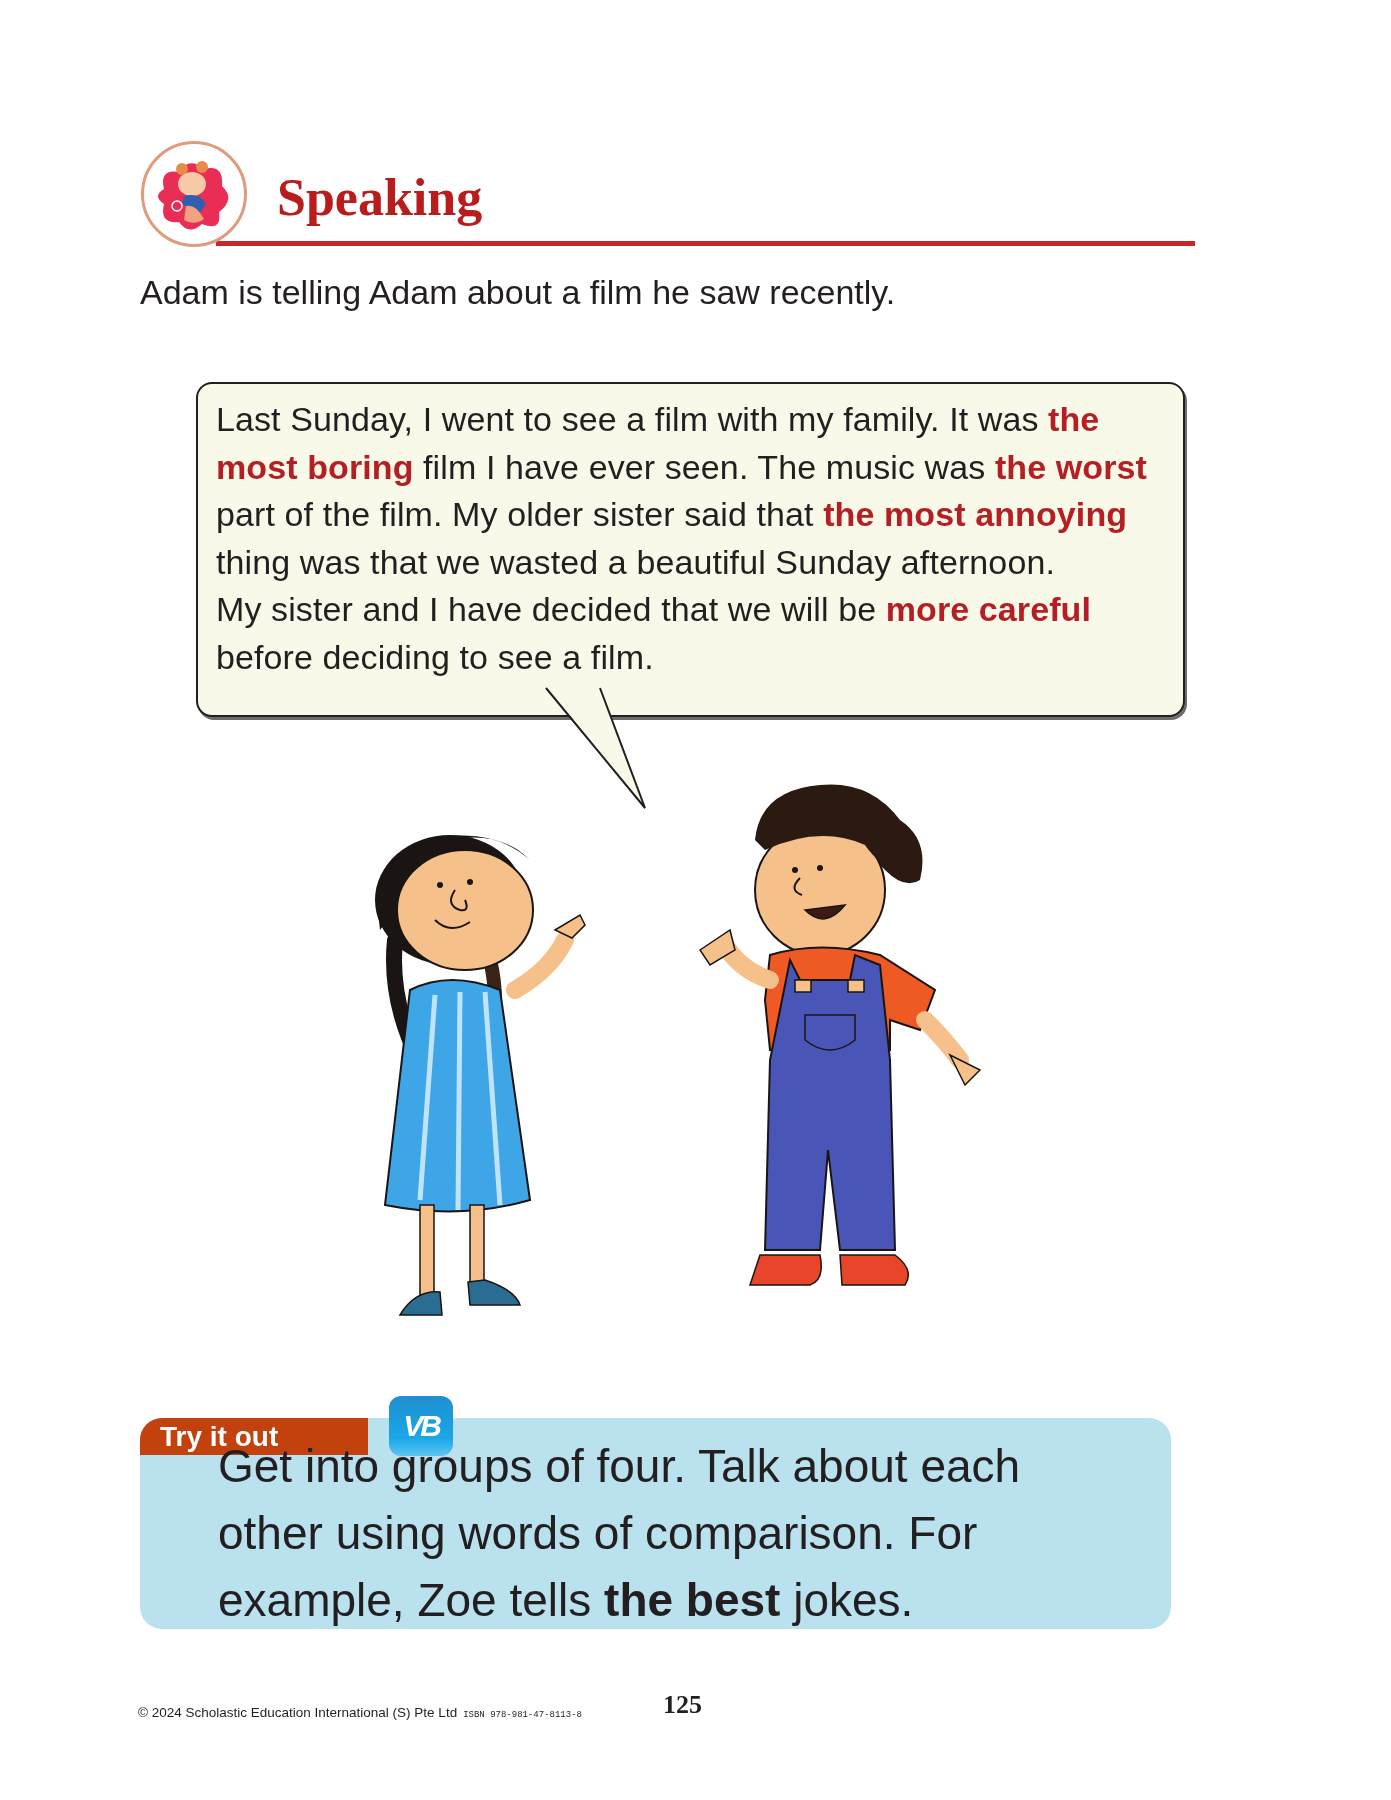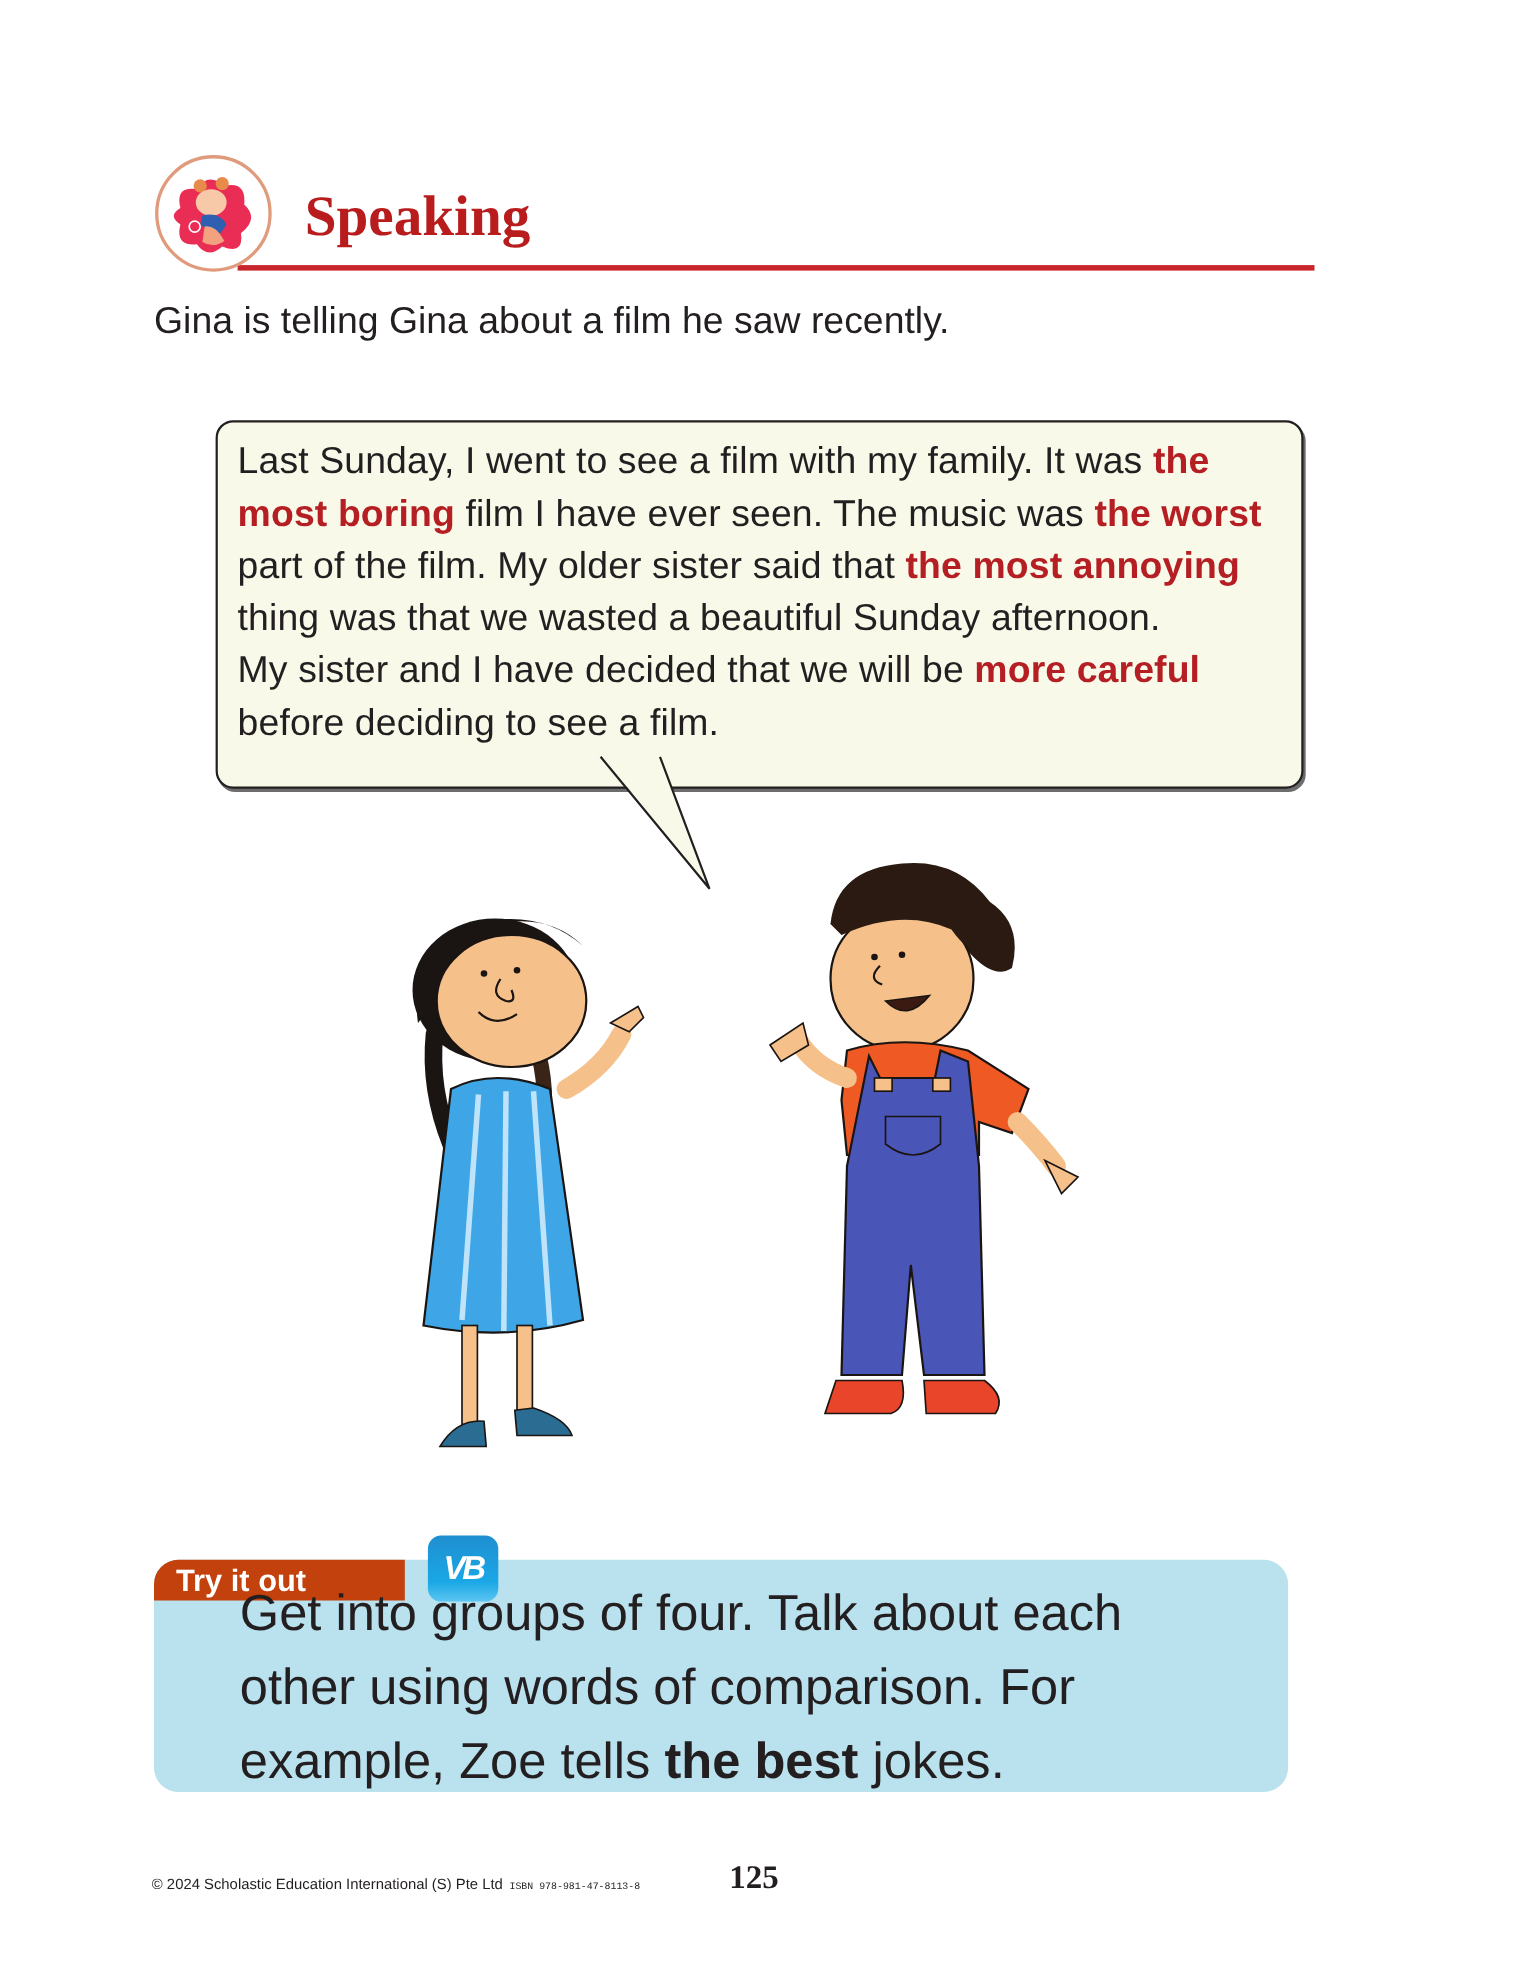--- a/index.html
+++ b/index.html
@@ -13,41 +13,41 @@
   .bubble p { margin: 0; font-size: 34px; line-height: 47.5px; letter-spacing: 0.1px; }
   .hl { color: #b51f24; font-weight: bold; }
   .tail { left: 540px; top: 684px; width: 120px; height: 130px; z-index: 3; }
   .try-box { left: 140px; top: 1418px; width: 1031px; height: 211px; background: #b9e1ee; border-radius: 22px; }
   .try-tab { left: 140px; top: 1418px; width: 228px; height: 37px; background: #c2410c; border-top-left-radius: 22px; color: #ffffff; font-weight: bold; font-size: 28px; line-height: 38px; padding-left: 20px; box-sizing: border-box; }
   .vb { left: 389px; top: 1396px; width: 64px; height: 60px; border-radius: 12px; background: linear-gradient(180deg, #1f8fd0 0%, #1aa7e6 70%, #5cc6f2 100%); color: #fff; font-weight: bold; font-size: 30px; line-height: 60px; text-align: center; letter-spacing: -3px; font-style: italic; }
   .try-text { left: 218px; top: 1433px; width: 900px; font-size: 46px; line-height: 67px; }
   .try-text b { font-weight: bold; }
   .footer { left: 138px; top: 1705px; font-size: 13.5px; color: #231f20; }
   .footer .isbn { font-size: 9px; margin-left: 6px; font-family: Liberation Mono, monospace; }
-  .page-num { left: 663px; top: 1690px; font-family: "Liberation Serif", serif; font-weight: bold; font-size: 30px; text-align: right; }
+  .page-num { left: 663px; top: 1690px; font-family: "Liberation Serif", serif; font-weight: bold; font-size: 26px; text-align: right; }
   svg { display: block; }
 </style>
 </head>
 <body>
 
 <div class="abs section-icon">
   <svg width="100" height="100" viewBox="0 0 100 100">
     <path d="M20 45 Q15 25 35 28 Q45 12 60 25 Q80 20 78 42 Q92 55 75 68 Q78 88 58 80 Q45 92 35 78 Q15 80 20 60 Q8 52 20 45Z" fill="#ea2d55"></path>
     <circle cx="38" cy="25" r="6" fill="#e88a4a"></circle>
     <circle cx="58" cy="23" r="6" fill="#e88a4a"></circle>
     <ellipse cx="48" cy="40" rx="14" ry="12" fill="#f7c9a8"></ellipse>
     <path d="M40 52 Q55 48 62 60 L55 70 Q45 65 38 60Z" fill="#2f5fb0"></path>
     <path d="M42 62 Q52 60 60 75 Q50 82 40 76Z" fill="#f2a27f"></path>
     <circle cx="33" cy="62" r="5" fill="none" stroke="#fff" stroke-width="1.5"></circle>
   </svg>
 </div>
 <div class="abs title">Speaking</div>
 <div class="abs rule"></div>
 
-<div class="abs intro">Gina is telling Gina about a film he saw recently.</div>
+<div class="abs intro">Adam is telling Adam about a film he saw recently.</div>
 
 <div class="abs bubble">
   <p>
     <span>Last Sunday, I went to see a film with my family. It was </span><span class="hl">the most boring</span><span> film I have ever seen. The music was </span><span class="hl">the worst</span><span> part of the film. My older sister said that </span><span class="hl">the most annoying</span><span> thing was that we wasted a beautiful Sunday afternoon.</span><br><span>My sister and I have decided that we will be </span><span class="hl">more careful</span><span> before deciding to see a film.</span>
   </p>
 </div>
 <div class="abs tail">
   <svg width="120" height="130" viewBox="0 0 120 130">
     <polygon points="6,2 60,2 105,124" fill="#f8f9e8"></polygon>
     <polyline points="6,4 105,124 60,4" fill="none" stroke="#231f20" stroke-width="2"></polyline>

